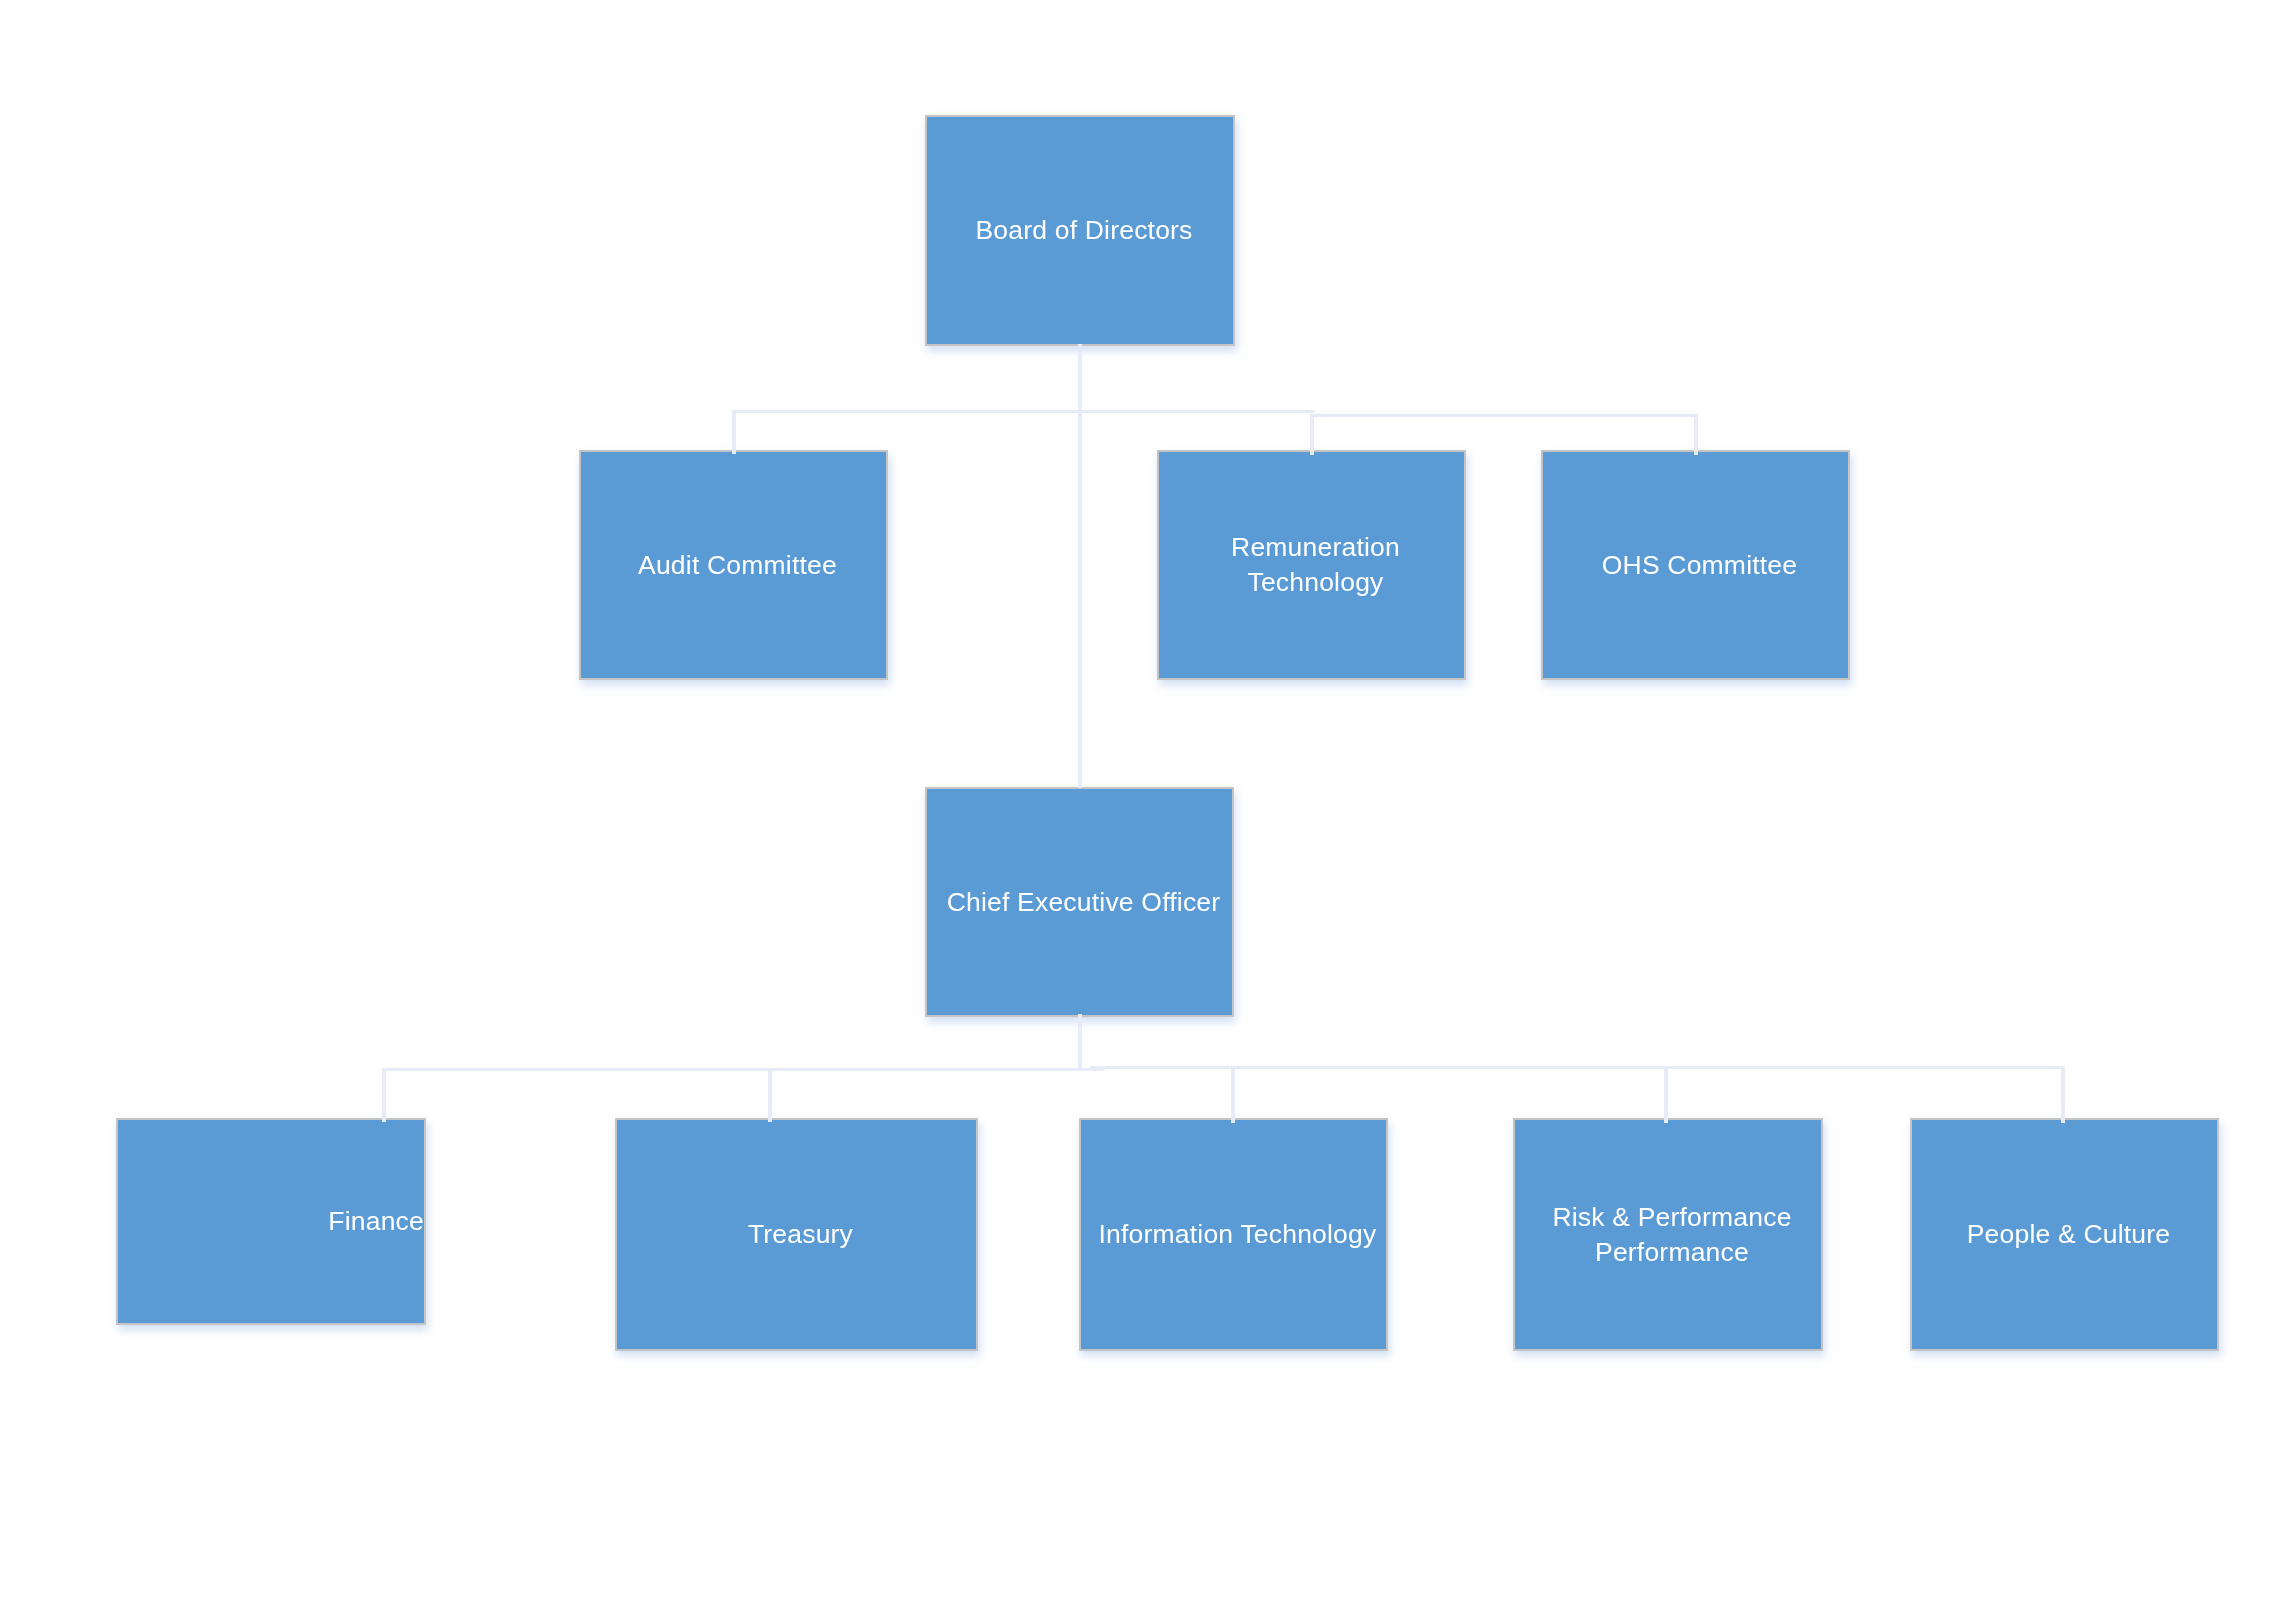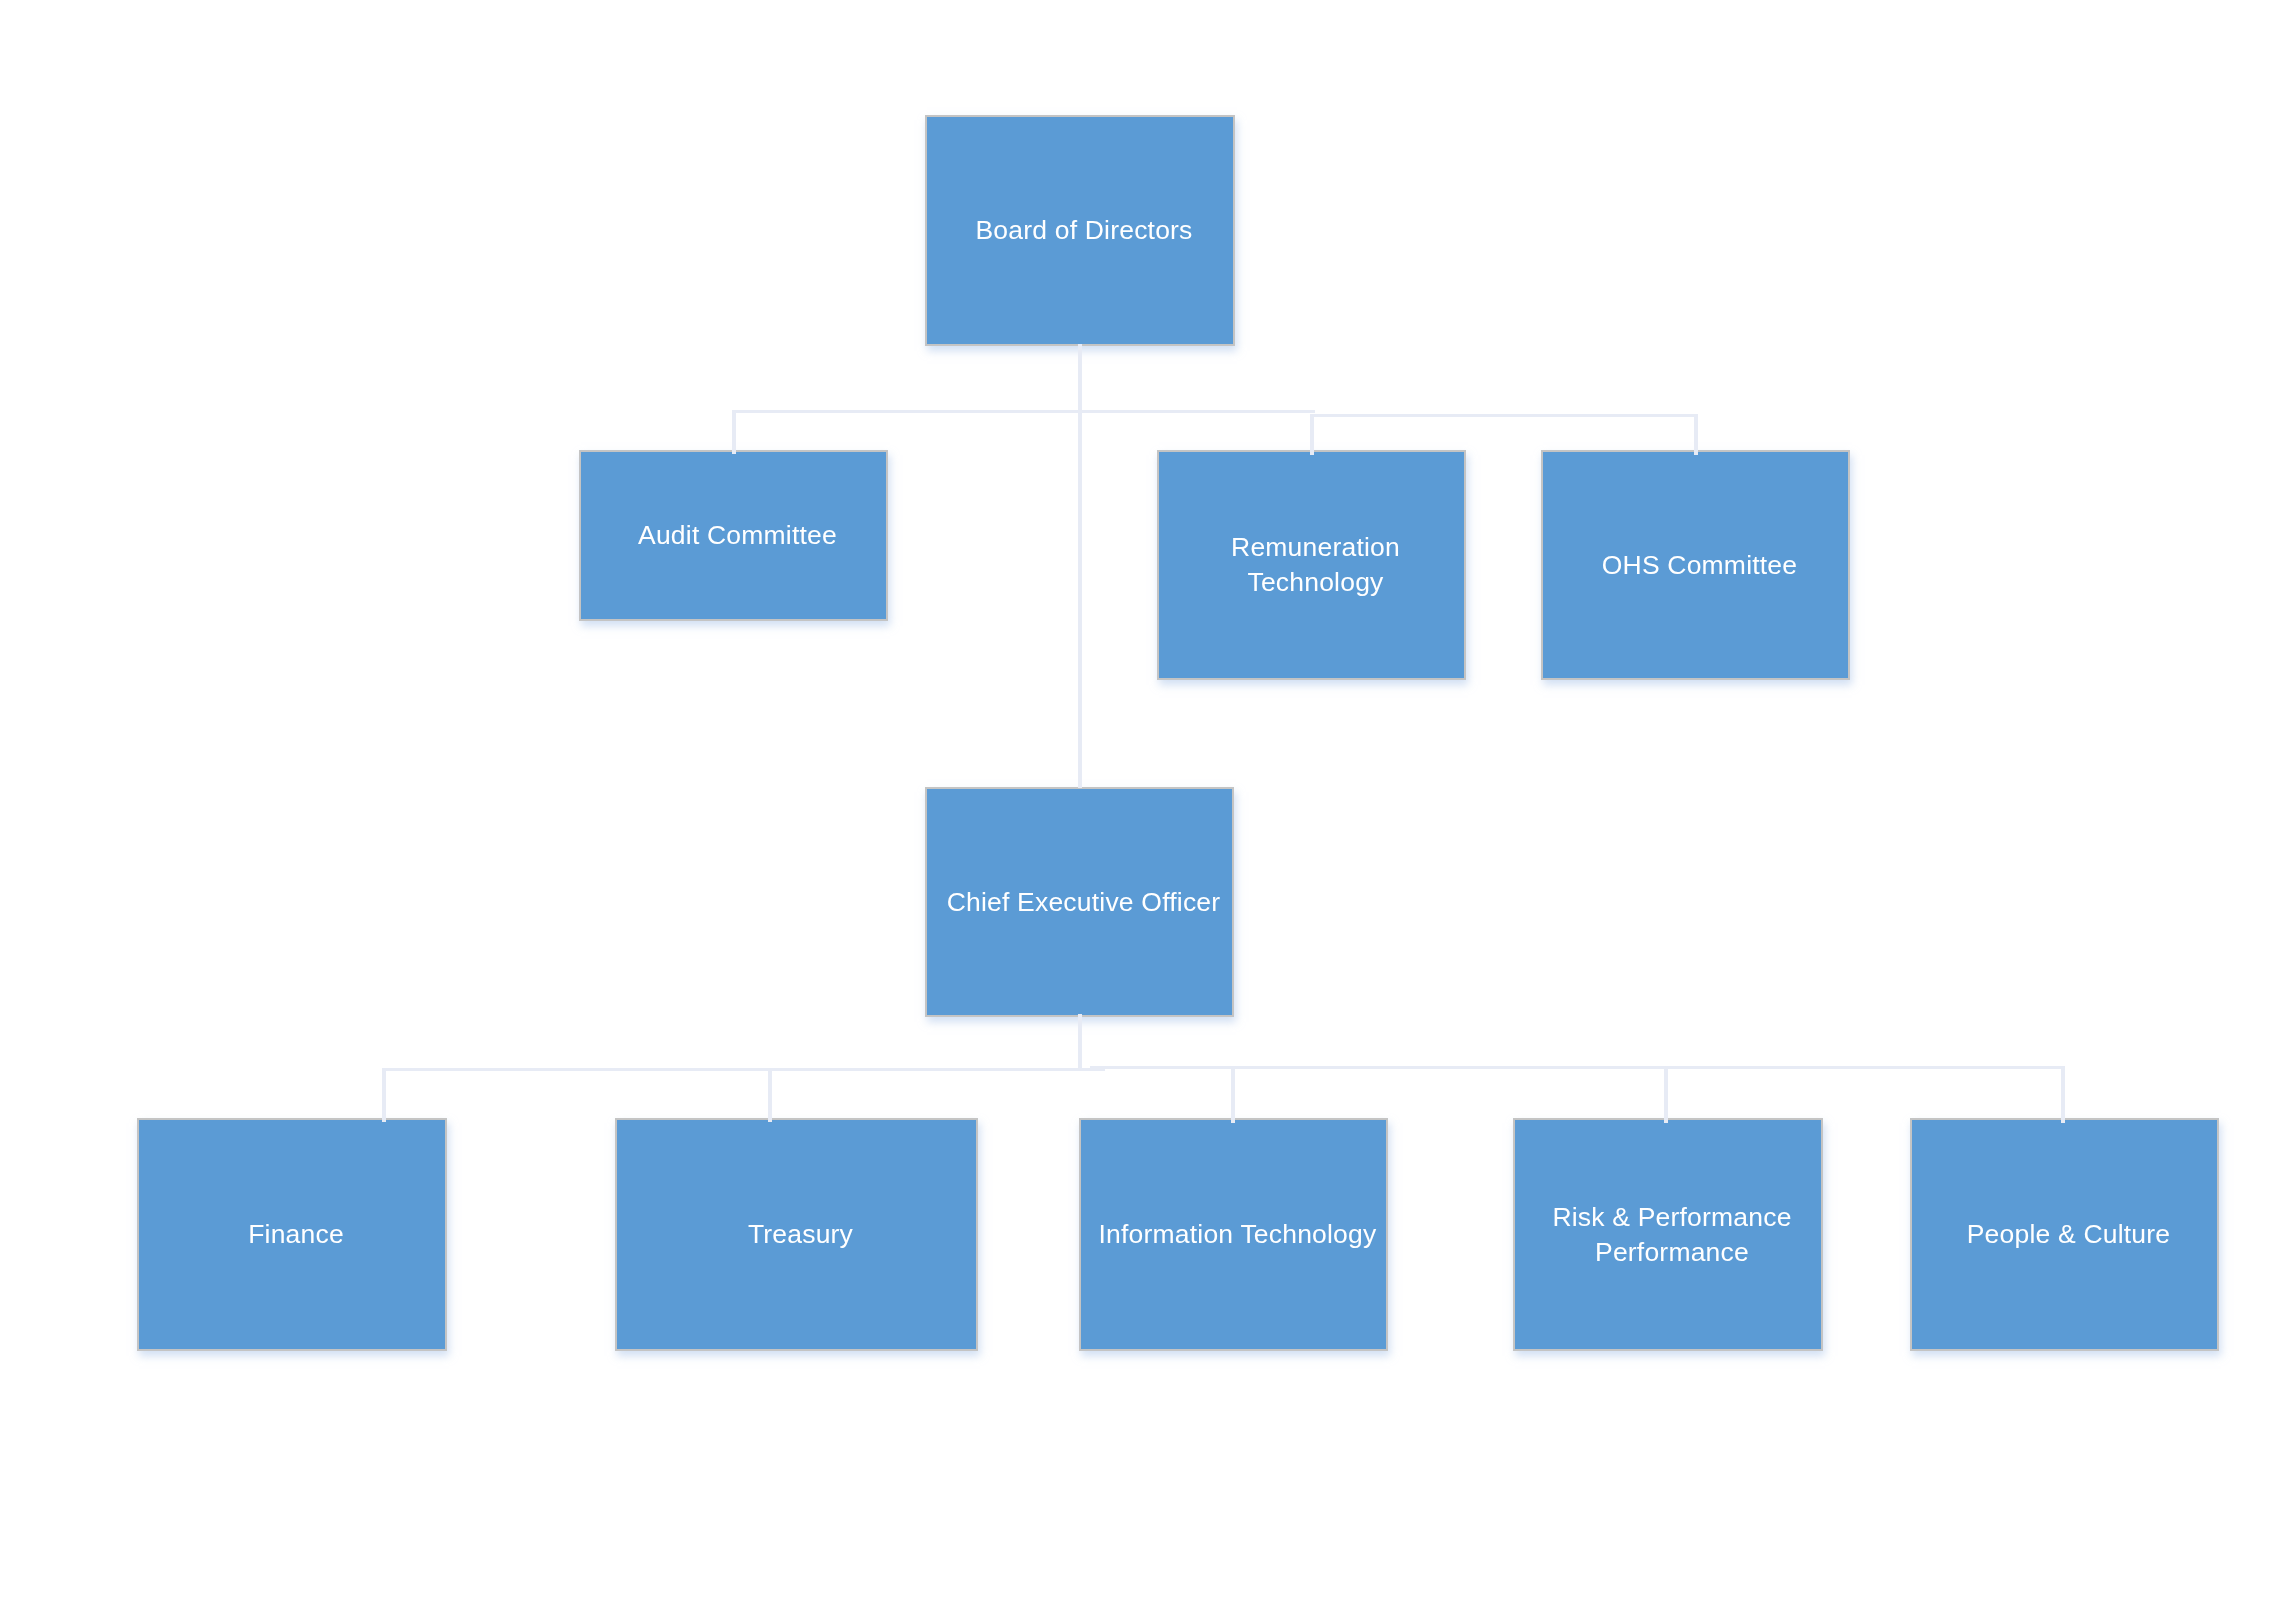--- a/index.html
+++ b/index.html
@@ -61,42 +61,42 @@
     <div class="connector" style="left: 382px; top: 1068px; width: 3.8px; height: 54px;"></div>
     <div class="connector" style="left: 768px; top: 1068px; width: 3.8px; height: 54px;"></div>
     <div class="connector" style="left: 1231px; top: 1066px; width: 3.8px; height: 57px;"></div>
     <div class="connector" style="left: 1664px; top: 1066px; width: 3.8px; height: 57px;"></div>
     <div class="connector" style="left: 2061px; top: 1066px; width: 3.8px; height: 57px;"></div>
     <div class="node" style="left: 925px; top: 115px; width: 310px; height: 231px;">
       <div class="node-label">
         <span class="node-line">Board of Directors</span>
       </div>
     </div>
-    <div class="node" style="left: 579px; top: 450px; width: 309px; height: 171px;">
+    <div class="node" style="left: 579px; top: 450px; width: 309px; height: 230px;">
       <div class="node-label">
         <span class="node-line">Audit Committee</span>
       </div>
     </div>
     <div class="node" style="left: 1157px; top: 450px; width: 309px; height: 230px;">
       <div class="node-label">
         <span class="node-line">Remuneration</span>
         <span class="node-line">Technology</span>
       </div>
     </div>
     <div class="node" style="left: 1541px; top: 450px; width: 309px; height: 230px; text-align: right;">
       <div class="node-label">
         <span class="node-line">OHS Committee</span>
       </div>
     </div>
     <div class="node" style="left: 925px; top: 787px; width: 309px; height: 230px;">
       <div class="node-label">
         <span class="node-line">Chief Executive Officer</span>
       </div>
     </div>
-    <div class="node" style="left: 137px; top: 1118px; width: 310px; height: 233px;">
+    <div class="node" style="left: 116px; top: 1118px; width: 310px; height: 207px; justify-content: flex-end;">
       <div class="node-label">
         <span class="node-line">Finance</span>
       </div>
     </div>
     <div class="node" style="left: 615px; top: 1118px; width: 363px; height: 233px;">
       <div class="node-label">
         <span class="node-line">Treasury</span>
       </div>
     </div>
     <div class="node" style="left: 1079px; top: 1118px; width: 309px; height: 233px;">

